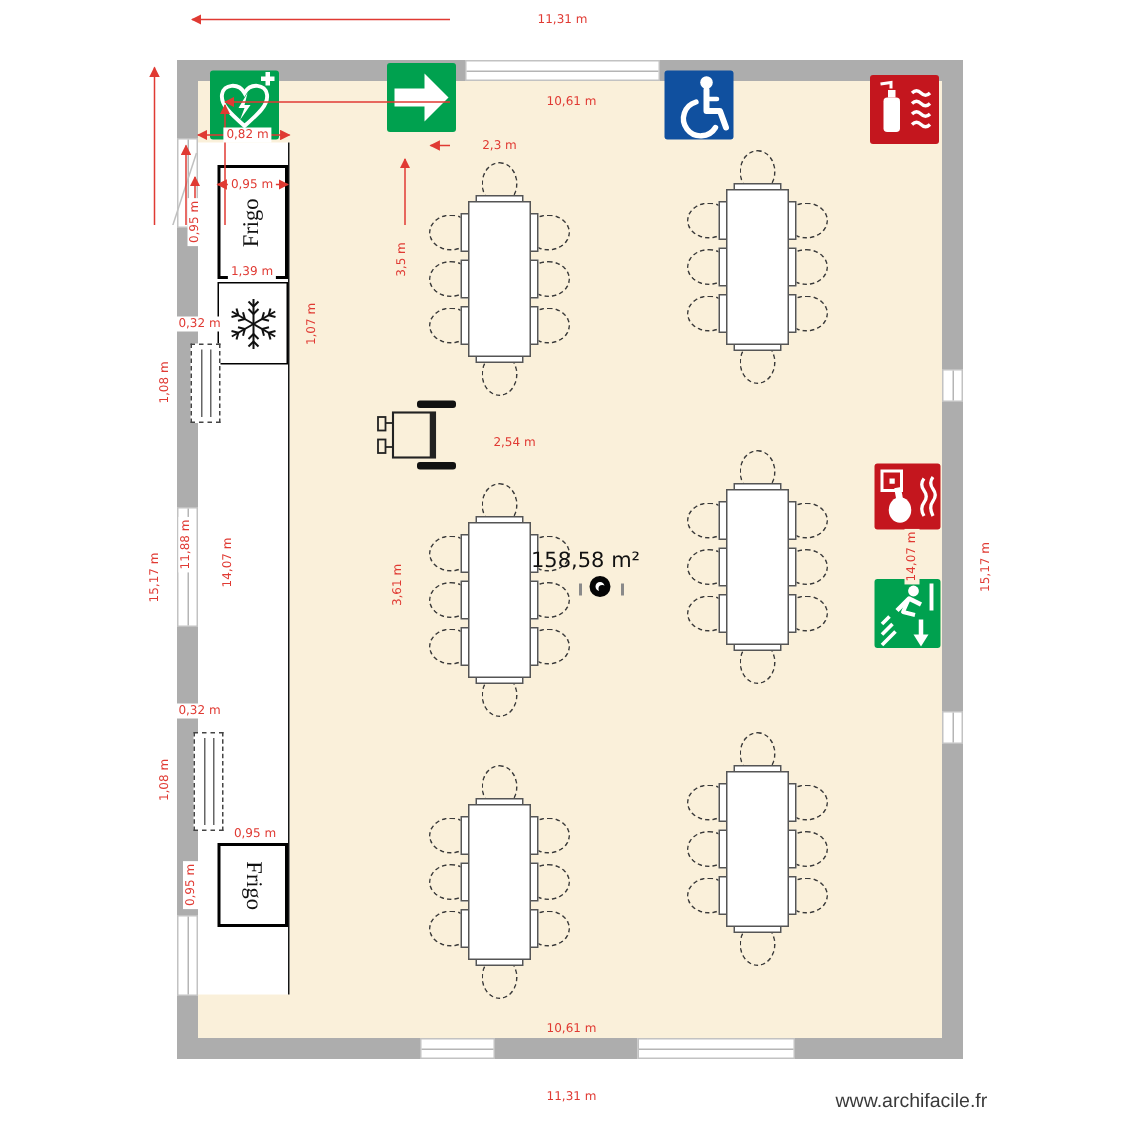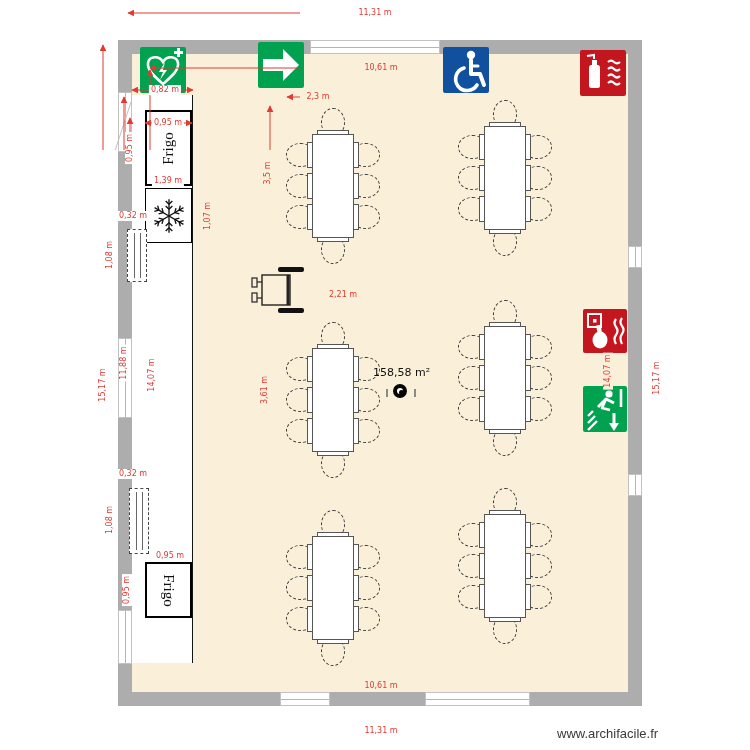--- a/index.html
+++ b/index.html
@@ -63,21 +63,21 @@
   .sign svg{display:block;width:100%;height:100%;}
   .sign-first-aid{left:140px;top:47px;width:46px;height:46px;}
   .sign-exit-arrow{left:258px;top:42px;width:46px;height:46px;}
   .sign-wheelchair{left:443px;top:47px;width:46px;height:46px;}
   .sign-extinguisher{left:580px;top:50px;width:46px;height:46px;}
   .sign-fire-alarm{left:583px;top:309px;width:44px;height:44px;}
   .sign-emergency-exit{left:583px;top:386px;width:44px;height:46px;}
 
   
   .wc-topview{position:absolute;left:250px;top:266px;width:62px;height:48px;z-index:10;}
-  .area-label{position:absolute;left:373px;top:366px;font-size:11px;color:#111;z-index:12;}
+  .area-label{position:absolute;left:354px;top:366px;font-size:14px;color:#111;z-index:12;}
   .bullseye{position:absolute;left:391px;top:382px;width:22px;height:22px;z-index:12;}
   .bullseye .ring{position:absolute;left:2px;top:2px;width:14px;height:14px;border:4px solid #050505;
                   border-radius:50%;background:#fff;}
   .bullseye .dot{position:absolute;left:8px;top:8px;width:5px;height:5px;background:#050505;border-radius:50%;}
   .bullseye .tick{position:absolute;top:7px;width:2px;height:8px;background:#8a8a8a;}
   .tick-l{left:-5px;} .tick-r{right:-3px;}
 
   
   #dims-svg{position:absolute;inset:0;z-index:50;pointer-events:none;}
   #arcs-svg{position:absolute;inset:0;z-index:6;pointer-events:none;}
@@ -389,19 +389,19 @@
   <span class="dl" style="left:168px;top:123px">0,95 m</span>
   <span class="dl vert" style="left:130px;top:148px">0,95 m</span>
   <span class="dl" style="left:168px;top:181px">1,39 m</span>
   <span class="dl vert cream" style="left:208px;top:216px">1,07 m</span>
   <span class="dl" style="left:133px;top:216px">0,32 m</span>
   <span class="dl vert" style="left:110px;top:255px">1,08 m</span>
   <span class="dl" style="left:133px;top:474px">0,32 m</span>
   <span class="dl vert" style="left:110px;top:520px">1,08 m</span>
   <span class="dl" style="left:170px;top:556px">0,95 m</span>
   <span class="dl vert" style="left:127px;top:590px">0,95 m</span>
-  <span class="dl cream" style="left:318px;top:97px">2,3 m</span>
+  <span class="dl cream" style="left:333px;top:97px">2,3 m</span>
   <span class="dl vert cream" style="left:268px;top:173px">3,5 m</span>
-  <span class="dl cream" style="left:343px;top:295px">2,21 m</span>
+  <span class="dl cream" style="left:343px;top:295px">2,54 m</span>
   <span class="dl vert cream" style="left:265px;top:390px">3,61 m</span>
 
   <span class="watermark">www.archifacile.fr</span>
 </div>
 
 </body></html>

